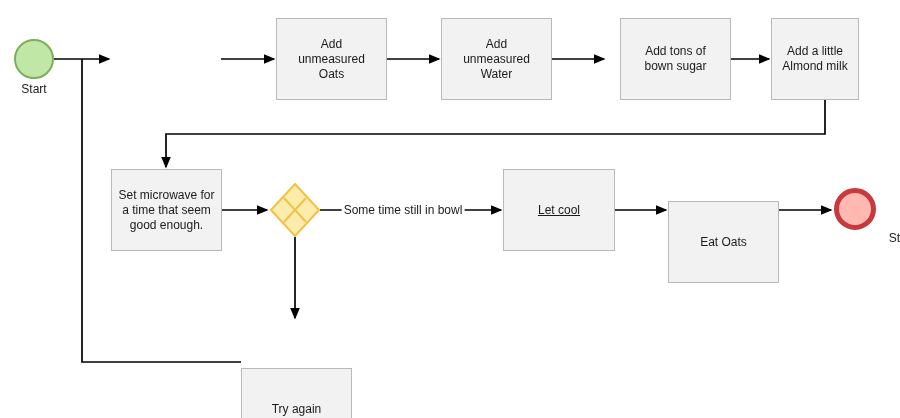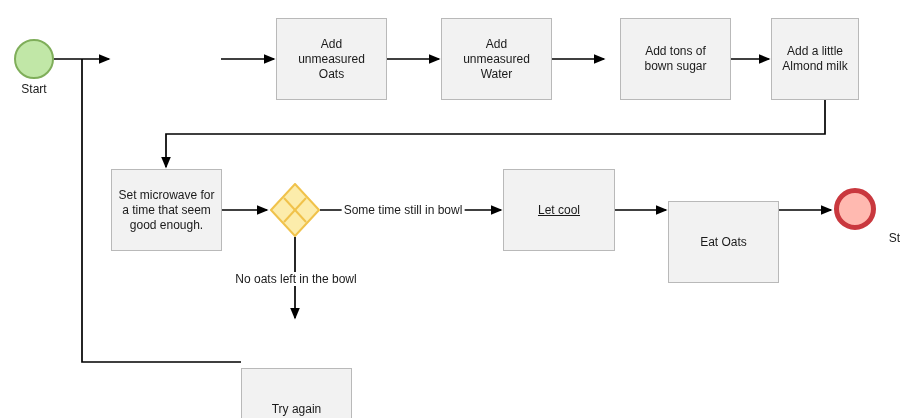--- a/index.html
+++ b/index.html
@@ -97,15 +97,14 @@
 
   <div class="node process" style="left:503px; top:169px; width:112px; height:82px;text-decoration:underline;">Let cool</div>
   <div class="node process" style="left:668px; top:169px; width:111px; height:82px;margin-top:32px;">Eat Oats</div>
 
   <div class="node circle stop-circle"></div>
   <div class="terminal-label" style="left:877px; top:231px; width:48px;">Stop</div>
 
   <div class="node process" style="left:241px; top:320px; width:111px; height:83px;margin-top:48px;">Try again</div>
 
   <div class="edge-label" style="left:403px; top:210px;">Some time still in bowl</div>
-  <div class="edge-label" style="left:296px; top:279px;">No oats left in the bowl</div>
 
 </div>
 
 </body></html>

